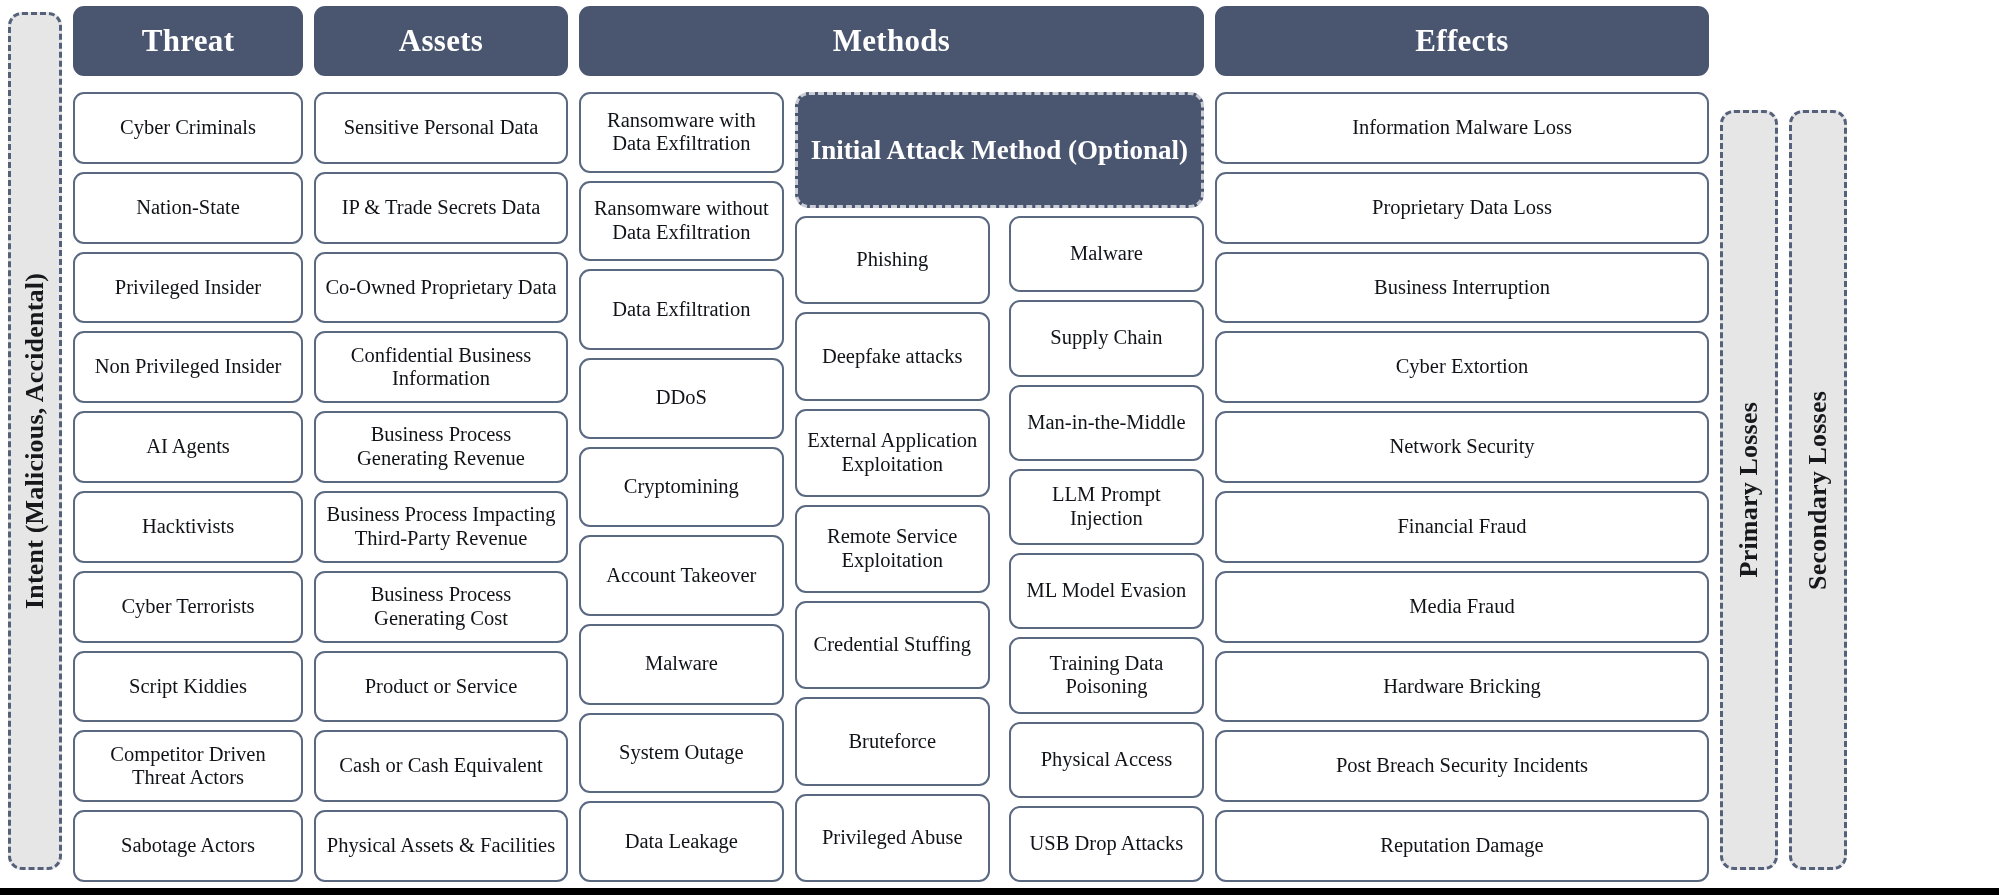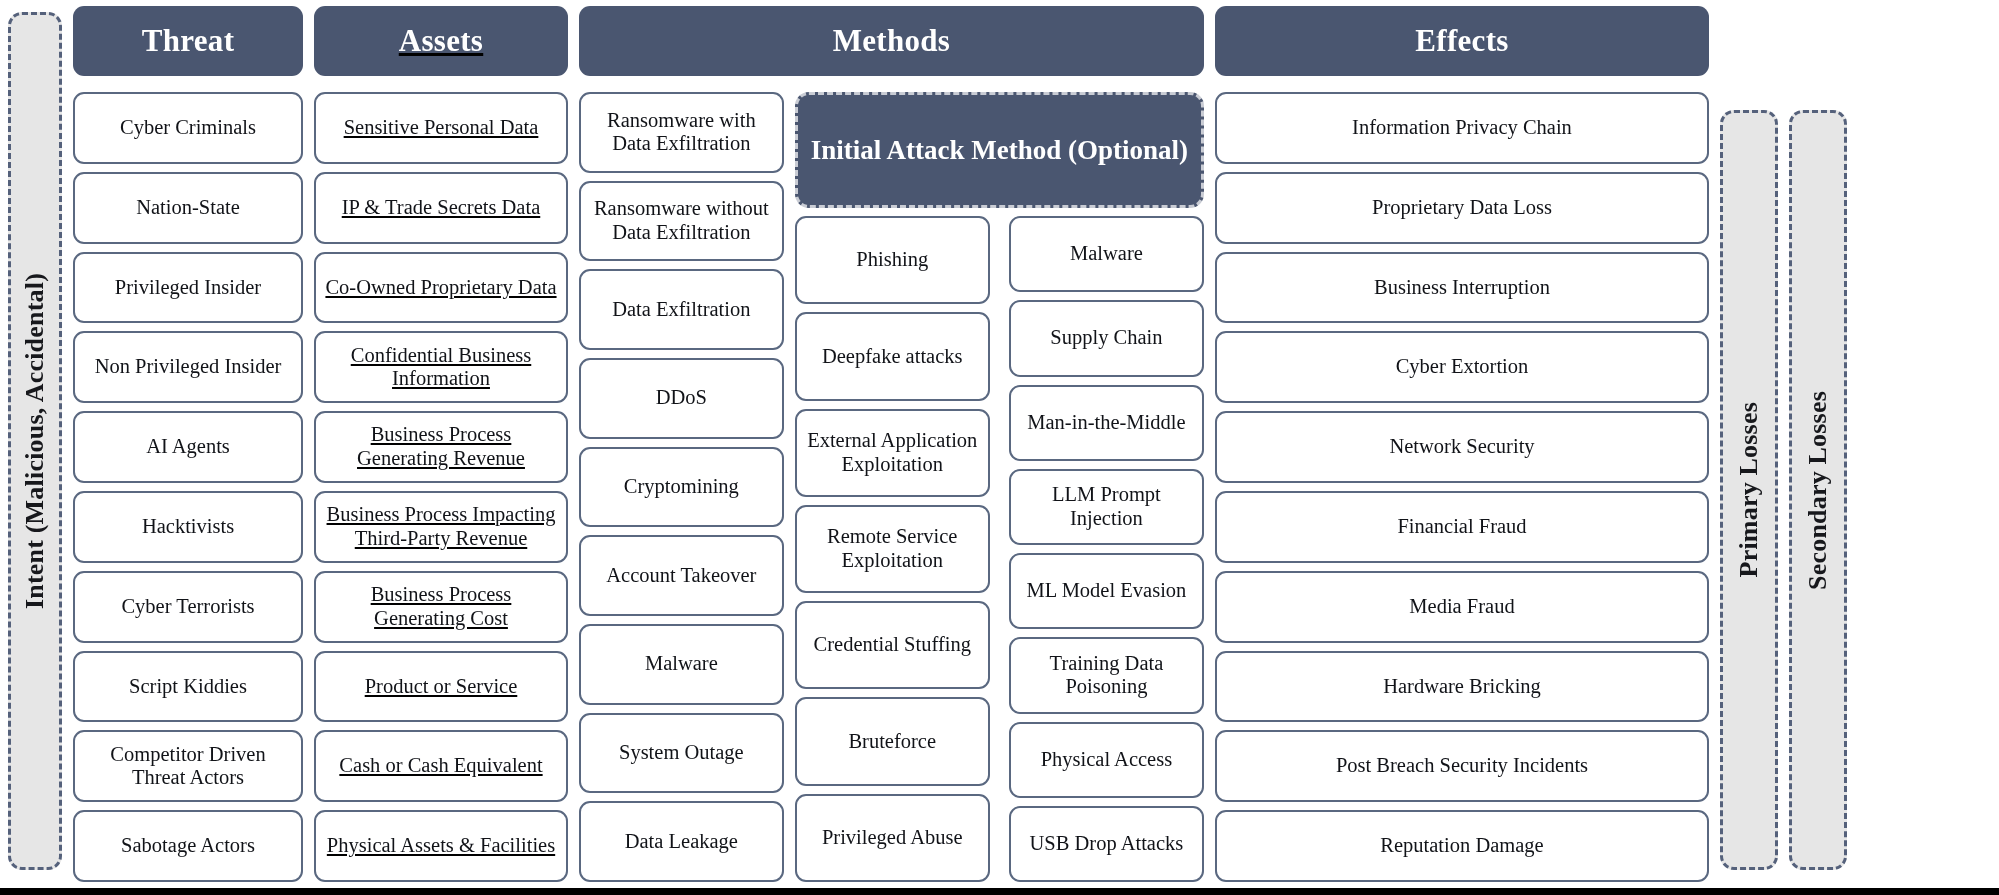--- a/index.html
+++ b/index.html
@@ -67,21 +67,21 @@
   }
   .rail-loss .rail-label { font-size: 26px; }
 
   
   .col {
     display: flex;
     flex-direction: column;
     flex: 0 0 auto;
   }
   #col-threat   { width: 230px; }
-  #col-assets   { width: 254px; text-decoration: underline; }
+  #col-assets   { width: 254px; }
   #col-methods  { width: 625px; }
   #col-effects  { width: 494px; }
 
   .col-header {
     background: #4a5670;
     border-radius: 11px;
     color: #ffffff;
     font-weight: bold;
     font-size: 31px;
     height: 70px;
@@ -242,21 +242,21 @@
 
           </div>
         </div>
 
       </div>
     </div>
 
     <div class="col" id="col-effects">
       <div class="col-header">Effects</div>
       <div class="col-body">
-        <div class="card">Information Privacy Chain</div>
+        <div class="card">Information Malware Loss</div>
         <div class="card">Proprietary Data Loss</div>
         <div class="card">Business Interruption</div>
         <div class="card">Cyber Extortion</div>
         <div class="card">Network Security</div>
         <div class="card">Financial Fraud</div>
         <div class="card">Media Fraud</div>
         <div class="card">Hardware Bricking</div>
         <div class="card">Post Breach Security Incidents</div>
         <div class="card">Reputation Damage</div>
       </div>

